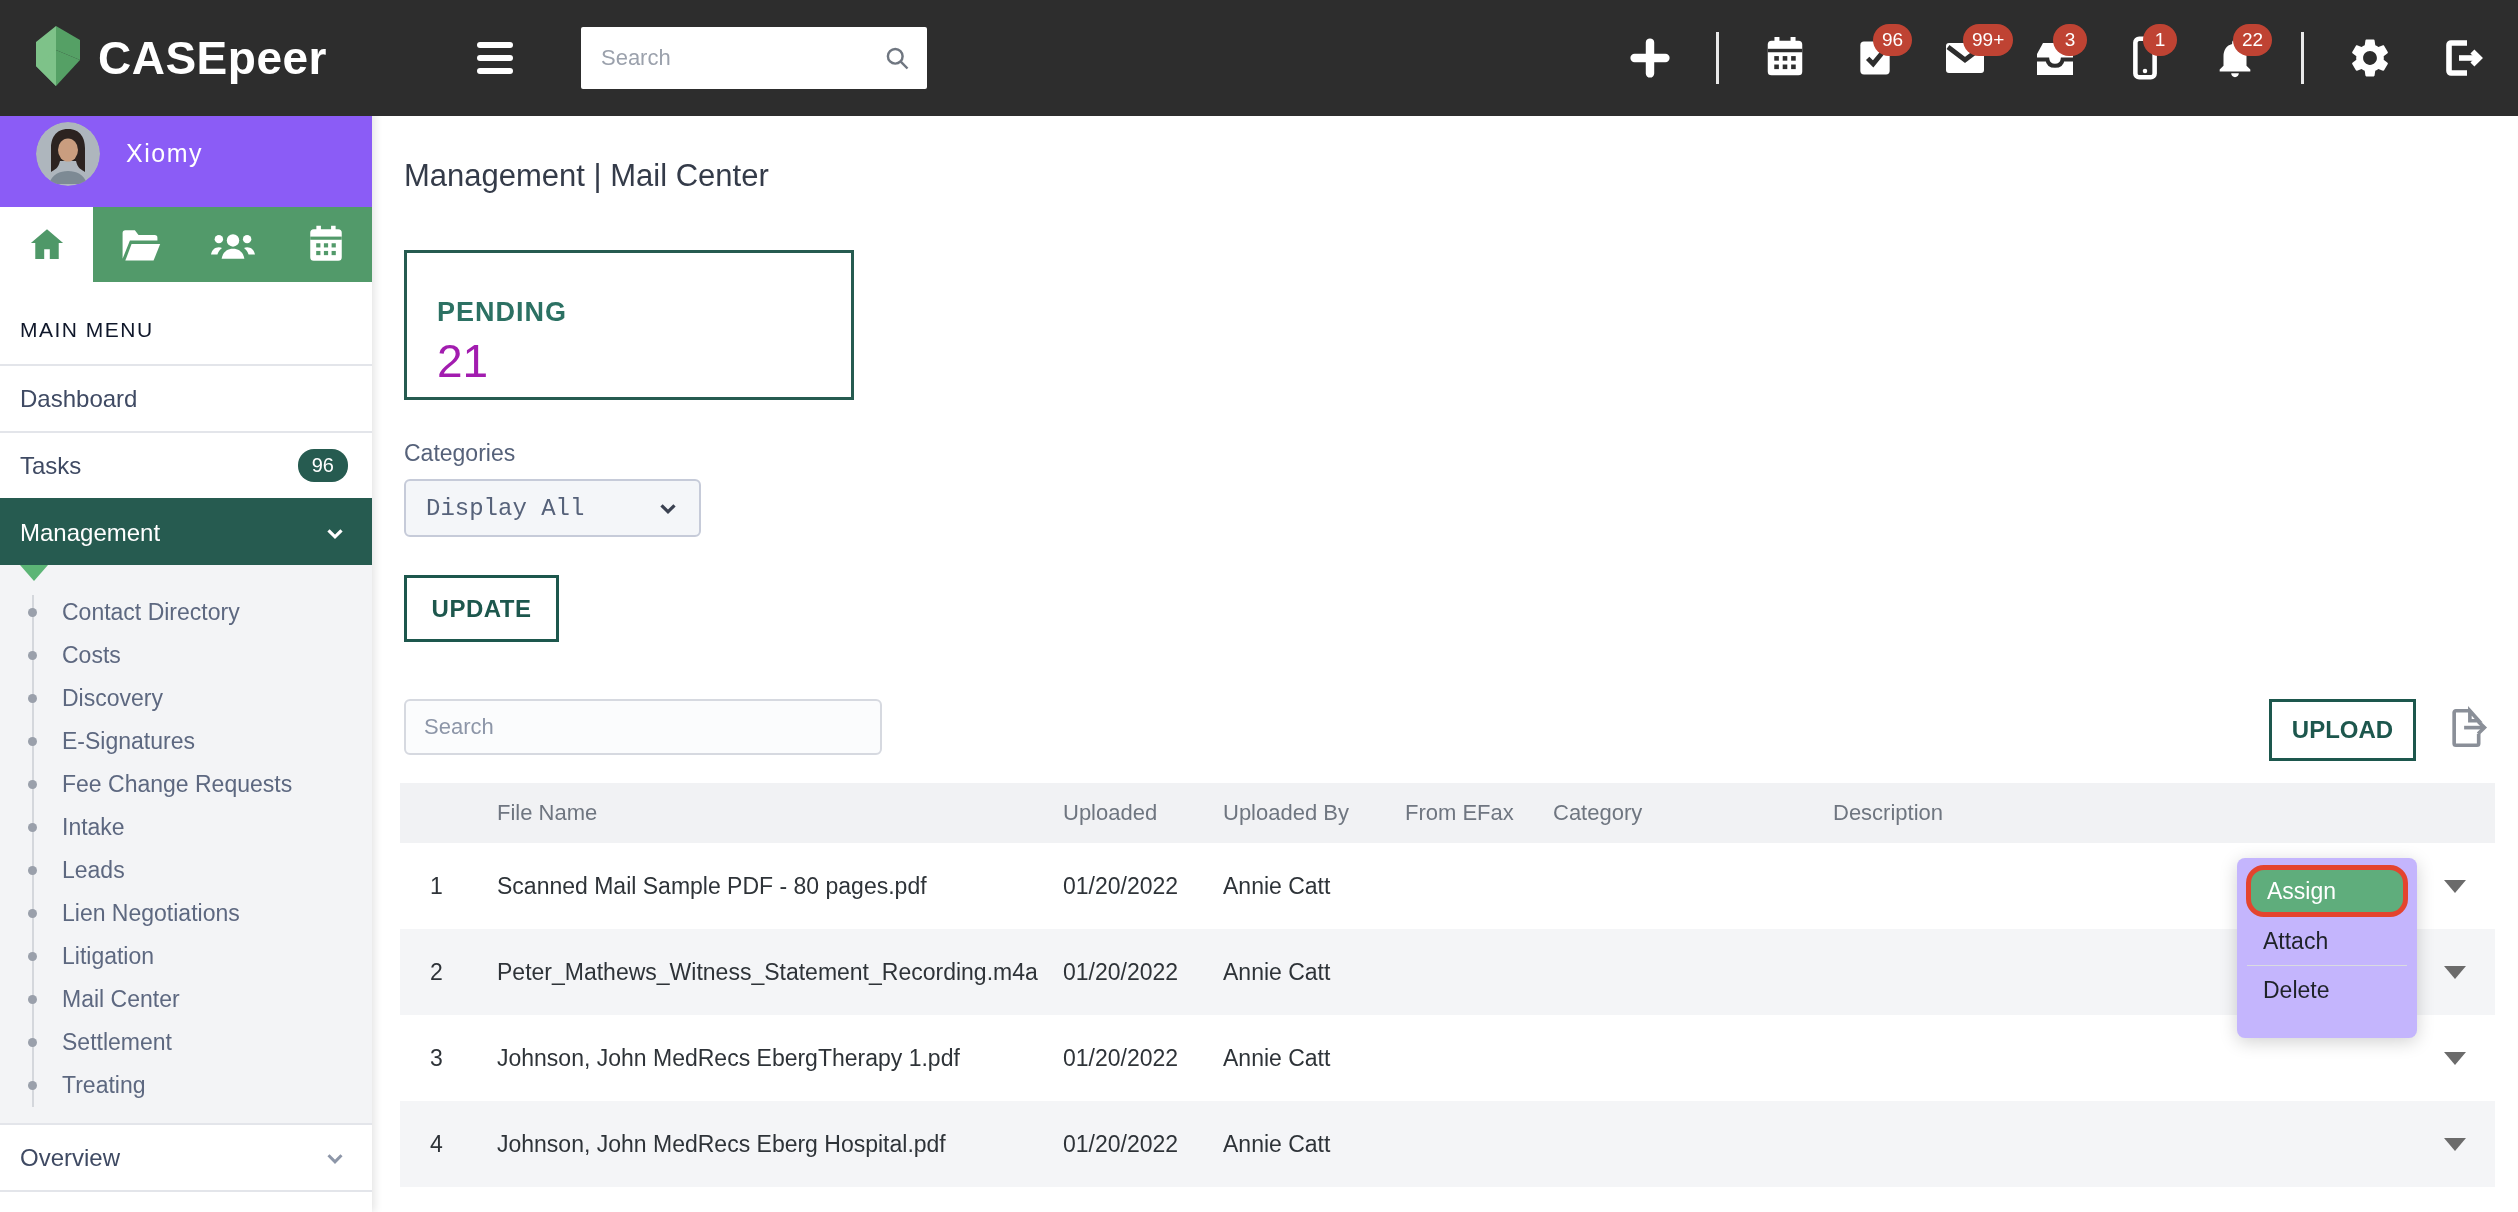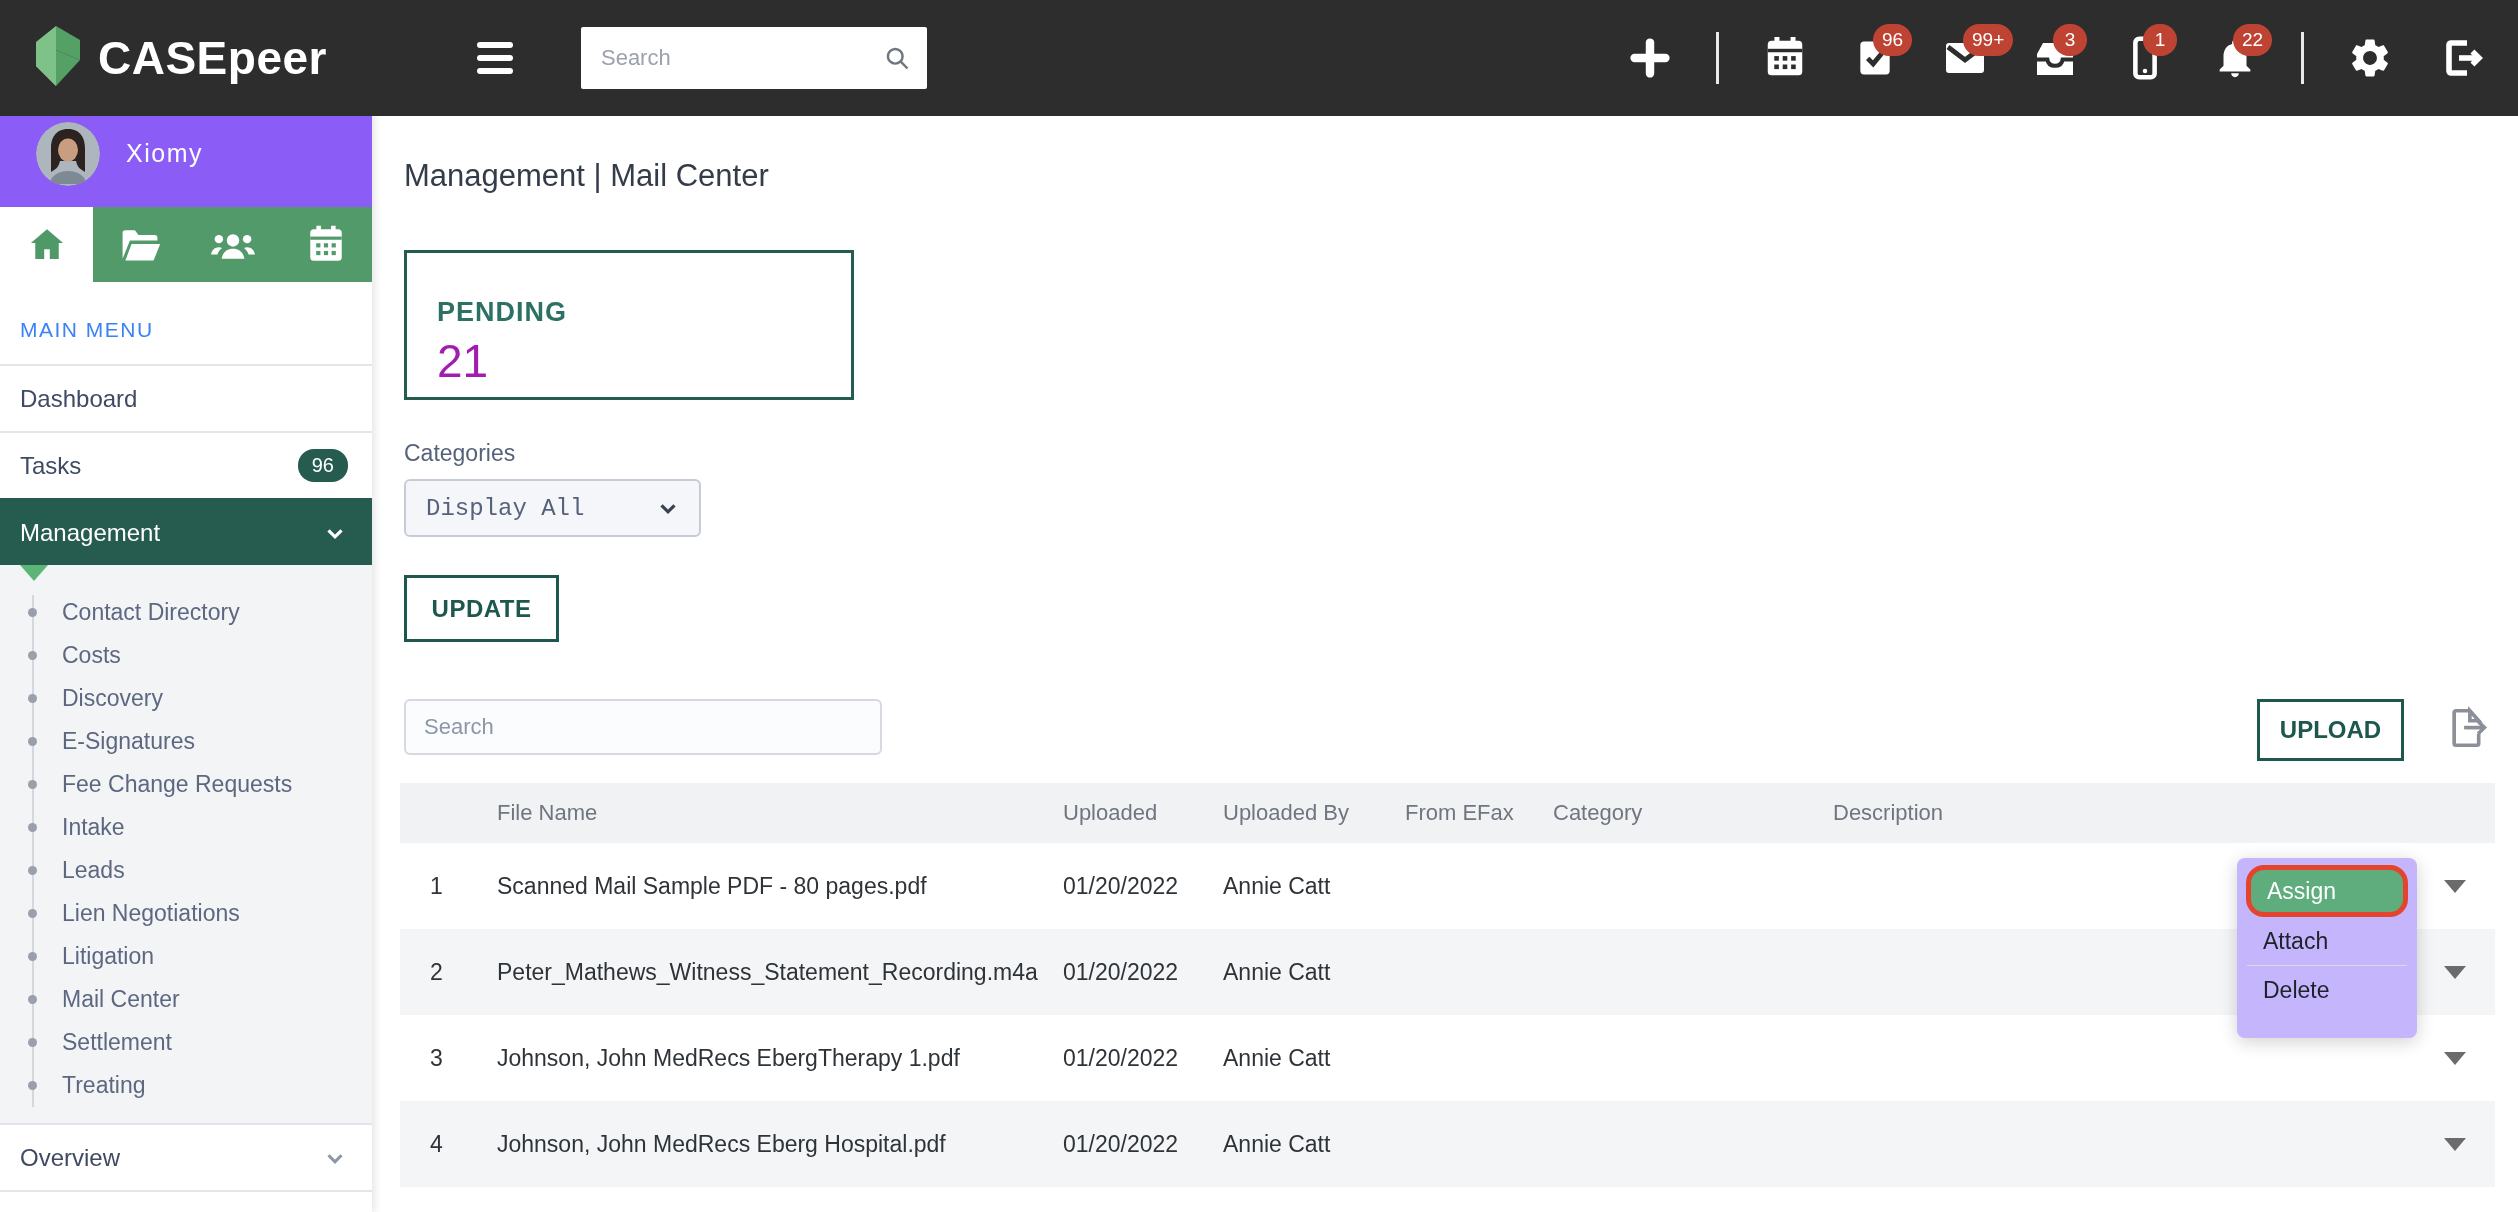--- a/index.html
+++ b/index.html
@@ -22,21 +22,21 @@
   .badge { position:absolute; top:-10px; left:22px; min-width:34px; height:32px; background:#bf4333; color:#fff; font-size:19px; border-radius:16px; display:flex; align-items:center; justify-content:center; padding:0 9px; }
 
   
   .sidebar { position:absolute; left:0; top:100px; width:372px; height:1112px; background:#fff; z-index:20; box-shadow:3px 0 8px rgba(0,0,0,.10); }
   .profile { background:#8b5cf6; height:107px; display:flex; align-items:center; padding-left:36px; gap:26px; }
   .avatar { width:64px; height:64px; border-radius:50%; overflow:hidden; flex:0 0 auto; }
   .profile-name { color:#fff; font-size:25px; letter-spacing:1.5px; }
   .tabs { background:#529a6a; height:75px; display:flex; }
   .tab { width:93px; height:75px; display:flex; align-items:center; justify-content:center; cursor:pointer; }
   .tab.active { background:#fff; }
-  .menu-label { color:#3b82f6; font-size:21px; letter-spacing:1.5px; padding:36px 0 22px 20px; }
+  .menu-label { color:#0f172a; font-size:21px; letter-spacing:1.5px; padding:36px 0 22px 20px; }
   .menu-item { height:67px; display:flex; align-items:center; padding:0 24px 0 20px; border-top:2px solid #e3e5ea; font-size:24px; color:#3f4a63; cursor:pointer; }
   .menu-item .grow { flex:1; }
   .pill { background:#265b50; color:#fff; font-size:20px; border-radius:16px; padding:5px 14px; }
   .menu-item.active { background:#265b50; color:#fff; border-top:2px solid #265b50; }
   .submenu { position:relative; background:#f3f4f6; padding:26px 0 16px 0; }
   .submenu .pointer { position:absolute; left:20px; top:0; width:0; height:0; border-left:14px solid transparent; border-right:14px solid transparent; border-top:16px solid #5cb576; }
   .submenu ul { list-style:none; position:relative; }
   .submenu ul:before { content:""; position:absolute; left:32px; top:4px; bottom:0; width:2px; background:#d4d7dc; }
   .submenu li { position:relative; height:43px; display:flex; align-items:center; padding-left:62px; font-size:23px; color:#5d6880; cursor:pointer; }
   .submenu li:before { content:""; position:absolute; left:28px; width:9px; height:9px; border-radius:50%; background:#9aa0ab; }
@@ -50,21 +50,21 @@
   .pending-count { color:#a21caf; font-size:46px; margin-top:6px; }
   .cat-label { margin:40px 0 0 4px; font-size:23px; color:#56627a; }
   .select { margin:12px 0 0 4px; width:297px; height:58px; background:#f4f6f9; border:2px solid #c6cbd9; border-radius:6px; display:flex; align-items:center; padding:0 18px 0 20px; cursor:pointer; }
   .select span { flex:1; font-size:24px; color:#56627a;font-family:Liberation Mono, monospace; }
   .btn-outline { display:flex; align-items:center; justify-content:center; background:#fff; border:3px solid #1d574d; color:#1d574d; font-weight:700; font-family:"Liberation Sans",sans-serif; cursor:pointer; }
   .update-btn { margin:38px 0 0 4px; width:155px; height:67px; font-size:24px; letter-spacing:.5px; }
   .toolbar { margin-top:57px; display:flex; align-items:flex-start; }
   .table-search { width:478px; height:56px; border:2px solid #d6d9e0; border-radius:6px; background:#fbfcfd; margin-left:4px; display:flex; align-items:center; }
   .table-search input { border:0; outline:none; background:transparent; margin-left:18px; width:430px; font-size:22px; color:#333; font-family:"Liberation Sans",sans-serif; }
   .table-search input::placeholder { color:#8d96a8; }
-  .toolbar-right { margin-left:auto; display:flex; align-items:center; gap:40px; }
+  .toolbar-right { margin-left:auto; display:flex; align-items:center; gap:28px; }
   .upload-btn { width:147px; height:62px; font-size:24px; }
 
   
   .table { margin-top:22px; width:2095px; }
   .trow { display:grid; grid-template-columns:97px 566px 160px 182px 148px 280px 1fr 80px; align-items:center; }
   .thead { background:#f1f2f4; height:60px; font-size:22px; color:#6f7680; }
   .tbody .trow { height:86px; font-size:23px; color:#2e3338; }
   .tbody .trow:nth-child(even) { background:#f4f5f7; }
   .cell-num { padding-left:30px; }
   .cell-action { display:flex; justify-content:center; }

